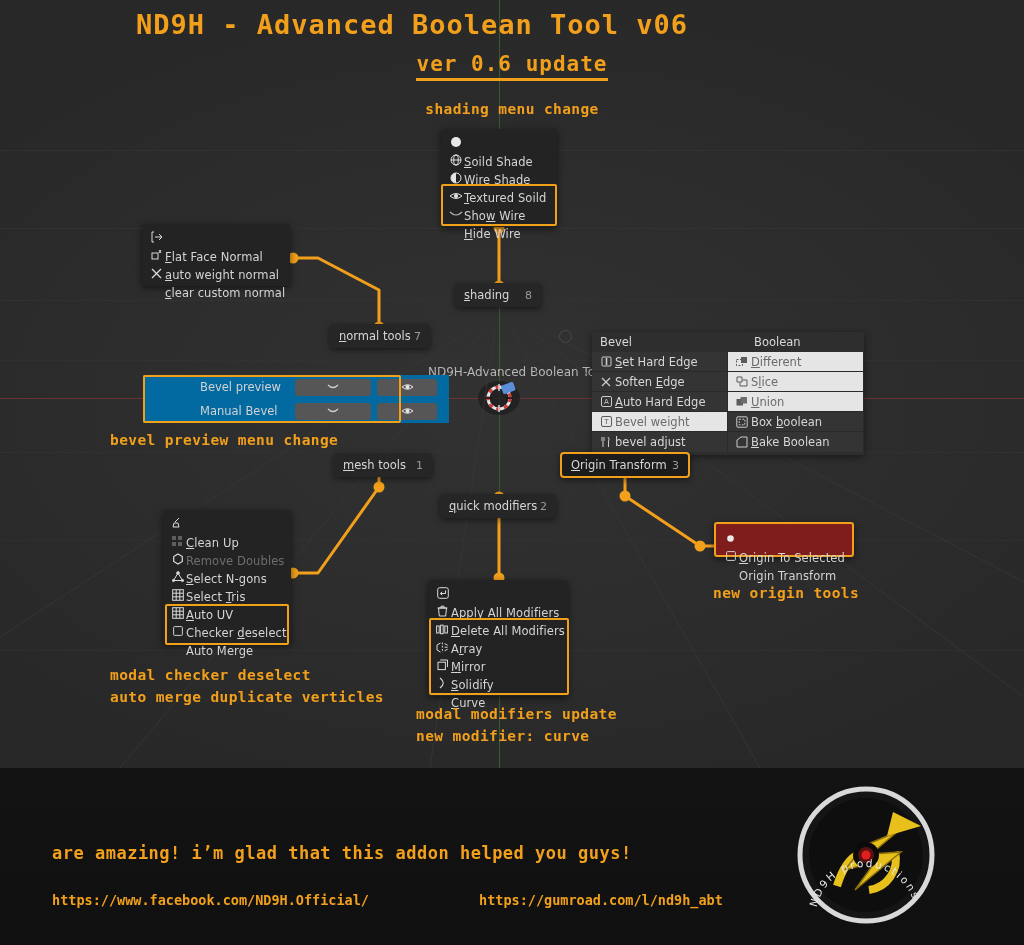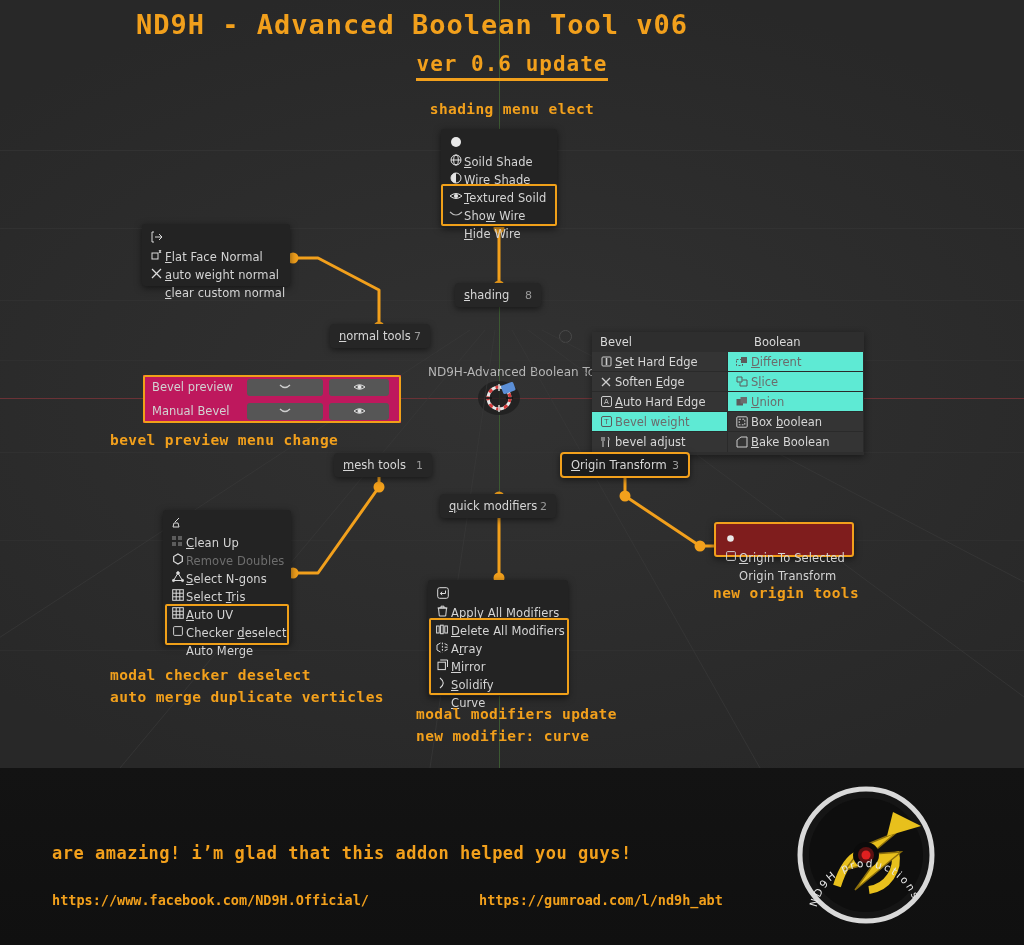--- a/index.html
+++ b/index.html
@@ -58,41 +58,41 @@
   #subtitle{position:absolute;left:0;top:52px;width:1024px;text-align:center;
     color:#f2a01c;font-family:"DejaVu Sans Mono",monospace;font-weight:bold;
     font-size:21px;letter-spacing:1px;}
   #subtitle span{border-bottom:3px solid #f2a01c;padding-bottom:2px;}
   #shading-cap{position:absolute;left:0;top:101px;width:1024px;text-align:center;
     color:#f2a01c;font-family:"DejaVu Sans Mono",monospace;font-weight:bold;
     font-size:14.5px;letter-spacing:.4px;}
 
   
   #bevelbox{position:absolute;left:143px;top:375px;width:258px;height:48px;
-            background:#be185d;}
+            background:#0369a1;padding-left:48px;}
   .bp-row{display:flex;align-items:center;height:24px;}
   .bp-lab{width:104px;color:#d2d2d2;font-size:11.5px;padding-left:9px;
           box-sizing:border-box;}
   .bp-btn{height:17px;background:#565656;border-radius:3px;display:flex;
           align-items:center;justify-content:center;color:#e2e2e2;font-size:10px;}
   .bp-b1{width:76px;margin-right:6px;}
   .bp-b2{width:60px;}
 
   
   #bbpanel{position:absolute;left:592px;top:332px;width:272px;height:123px;
            background:#2e2e2e;box-shadow:0 2px 7px rgba(0,0,0,.45);}
   .bb-head{display:flex;height:20px;align-items:center;}
   .bb-head div{color:#d9d9d9;font-size:11.5px;}
   .bb-cols{display:flex;}
   .bb-col{width:136px;}
   .bbrow{display:flex;align-items:center;height:20px;padding-left:5px;
          color:#d6d6d6;font-size:11.5px;background:#343434;
          border-bottom:1px solid #2a2a2a;border-right:1px solid #2a2a2a;
          box-sizing:border-box;white-space:nowrap;}
-  .bbrow.dim{color:#6b6b6b;background:#5eead4;}
+  .bbrow.dim{color:#6b6b6b;background:#e5e5e5;}
   .bbrow .ic{width:18px;min-width:18px;display:flex;align-items:center;
              justify-content:center;font-size:10px;color:#ccc;}
   .bbrow.dim .ic{color:#5b5b5b;}
 
   
   #footer{position:absolute;left:0;top:768px;width:1024px;height:177px;
     background:linear-gradient(180deg,#131313 0%,#101010 100%);}
   .ftext{position:absolute;color:#f2a01c;font-family:"DejaVu Sans Mono",monospace;
          font-weight:bold;font-size:17px;letter-spacing:.5px;white-space:pre;}
   .flink{position:absolute;color:#f2a01c;font-family:"DejaVu Sans Mono",monospace;
@@ -170,21 +170,21 @@
     <circle cx="293" cy="573" r="5.5"></circle>
     <circle cx="499" cy="497" r="5.5"></circle>
     <circle cx="499" cy="578" r="5.5"></circle>
     <circle cx="625" cy="496" r="5.5"></circle>
     <circle cx="700" cy="546" r="5.5"></circle>
   </g>
 </svg>
 
 <div id="title">ND9H - Advanced Boolean Tool v06</div>
 <div id="subtitle"><span>ver 0.6 update</span></div>
-<div id="shading-cap">shading menu elect</div>
+<div id="shading-cap">shading menu change</div>
 
 <div class="panel" id="shading-menu" style="left:441px;top:129px;width:116px;padding:4px 0;z-index:6">
   <div class="mrow">
     <span class="ic">
       <svg width="12" height="12" viewBox="0 0 12 12">
           <circle cx="6" cy="6" r="5" fill="#e9e9e9"></circle>
         </svg>
     </span>
     <span class="lb"><u class="ak">S</u>oild Shade</span>
   </div>

